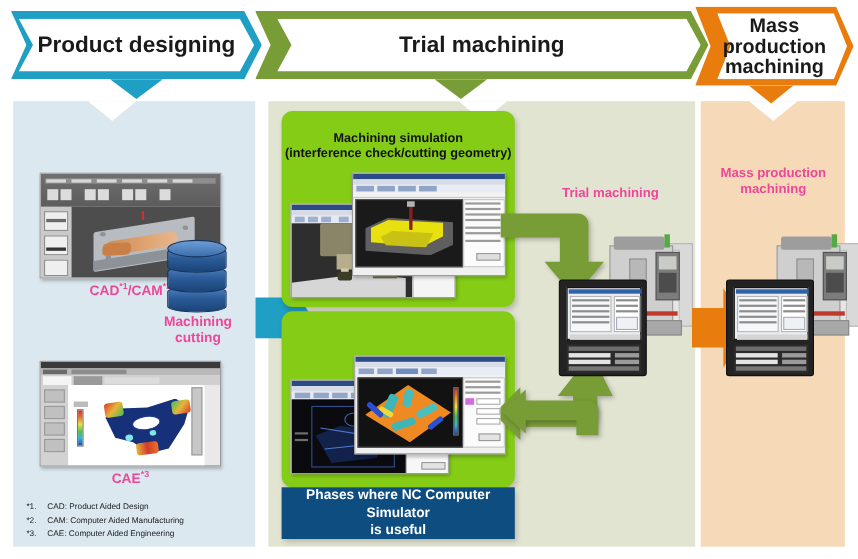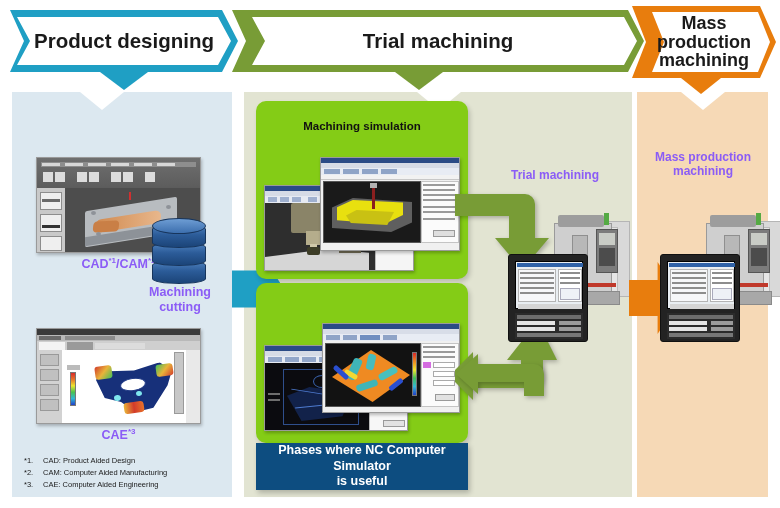--- a/index.html
+++ b/index.html
@@ -63,21 +63,21 @@
   }
   .card-title {
     position: absolute; width: 100%;
     text-align: center; font-weight: bold; color: #111;
     line-height: 1.18;
   }
 
   
   .caption {
     position: absolute; text-align: center;
-    font-weight: bold; color: #8b5cf6; line-height: 1.2;
+    font-weight: bold; color: #ec4899; line-height: 1.2;
   }
 
   
   .footnotes { position: absolute; font-size: 7.5px; color: #1a1a1a; line-height: 1.62; }
   .fn-row { display: flex; }
   .fn-num { width: 19px; flex: 0 0 19px; }
 
   
   .navy {
     position: absolute; background: #0d4d80;
@@ -289,20 +289,21 @@
       <span>CAE: Computer Aided Engineering</span>
     </div>
   </div>
 
   <div class="arrow-plain-right" style="left:232px; top:252px; width:52px; height:74px; background:#1f9fc4;
               filter: drop-shadow(2px 2px 2px rgba(0,0,0,0.25));"></div>
 
   <div class="card" style="left:256px; top:101px; width:212px; height:178px;">
     <div class="card-title" style="top:19px; font-size:11.5px;">
       <span>Machining simulation</span><br>
+      <span>(interference check/cutting geometry)</span>
     </div>
 
     <div class="win" style="left:8px; top:84px; width:150px; height:86px; background:#ececec;">
       <div class="sr" style="left:0; top:0; width:150px; height:5px; background:#2b4b86;"></div>
       <div class="sr" style="left:0; top:5px; width:150px; height:5px; background:#d6dbe6;"></div>
       <div class="sr" style="left:0; top:10px; width:150px; height:7px; background:#e6eaf2;"></div>
       <div class="sr" style="left:3px; top:11px; width:9px; height:5px; background:#9fb0cf;"></div>
       <div class="sr" style="left:15px; top:11px; width:9px; height:5px; background:#9fb0cf;"></div>
       <div class="sr" style="left:27px; top:11px; width:9px; height:5px; background:#9fb0cf;"></div>
       <div class="sr" style="left:43px; top:11px; width:9px; height:5px; background:#9fb0cf;"></div>

